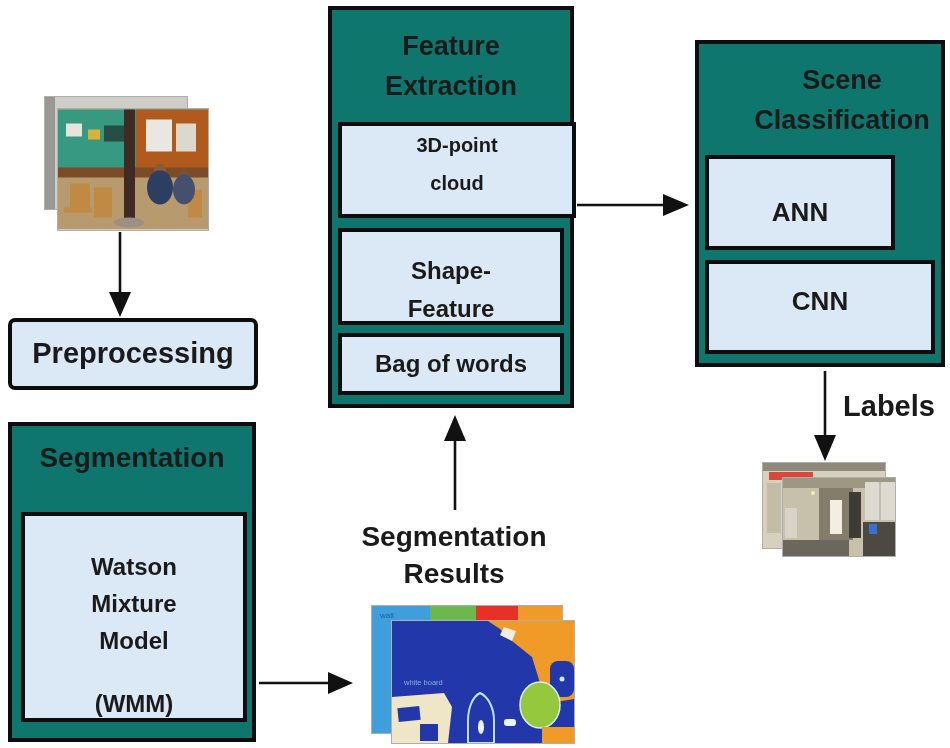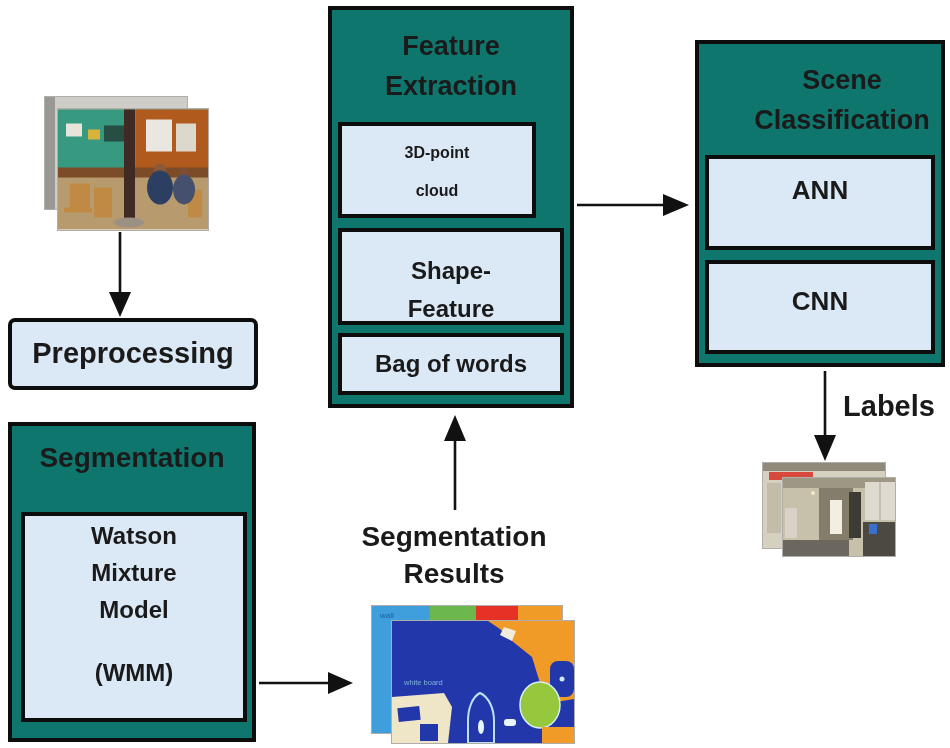--- a/index.html
+++ b/index.html
@@ -72,52 +72,52 @@
       <ellipse cx="71" cy="113" rx="15" ry="5" fill="#9a9184"></ellipse>
     </svg>
   </div>
 
   <div class="abs node fill-blue bold ctr" style="left:8px;top:318px;width:250px;height:72px;font-size:29px;line-height:62px;border-radius:7px;">
     <span>Preprocessing</span>
   </div>
 
   <div class="abs node fill-gray" style="left:8px;top:422px;width:248px;height:320px;">
     <div class="bold ctr" style="margin-top:16px;font-size:28px;">Segmentation</div>
-    <div class="abs node fill-blue bold ctr" style="left:9px;top:86px;width:226px;height:210px;font-size:24px;line-height:37px;padding-top:1px;">
+    <div class="abs node fill-blue bold ctr" style="left:9px;top:86px;width:226px;height:210px;font-size:24px;line-height:37px;padding-top:32px;">
       <div>Watson</div>
       <div>Mixture</div>
       <div>Model</div>
       <div style="margin-top:26px;">(WMM)</div>
     </div>
   </div>
 
   <div class="abs node fill-gray" style="left:328px;top:6px;width:246px;height:402px;">
     <div class="bold ctr" style="margin-top:16px;font-size:27px;line-height:40px;">
       <div>Feature</div>
       <div>Extraction</div>
     </div>
-    <div class="abs node fill-blue bold ctr" style="left:6px;top:112px;width:198px;height:96px;font-size:16px;line-height:38px;padding-top:8px;">
+    <div class="abs node fill-blue bold ctr" style="left:6px;top:112px;width:238px;height:96px;font-size:20px;line-height:38px;">
       <div>3D-point</div>
       <div>cloud</div>
     </div>
     <div class="abs node fill-blue bold ctr" style="left:6px;top:218px;width:226px;height:97px;font-size:24px;line-height:38px;padding-top:20px;">
       <div>Shape-</div>
       <div>Feature</div>
     </div>
     <div class="abs node fill-blue bold ctr" style="left:6px;top:323px;width:226px;height:62px;font-size:24px;line-height:54px;">
       <span>Bag of words</span>
     </div>
   </div>
 
   <div class="abs node fill-gray" style="left:695px;top:40px;width:250px;height:327px;">
     <div class="bold ctr" style="margin-top:16px;font-size:27px;line-height:40px;margin-left:44px;">
       <div>Scene</div>
       <div>Classification</div>
     </div>
-    <div class="abs node fill-blue bold ctr" style="left:6px;top:111px;width:230px;height:95px;font-size:26px;padding-top:16px;">
+    <div class="abs node fill-blue bold ctr" style="left:6px;top:111px;width:190px;height:95px;font-size:26px;padding-top:38px;">
       <span>ANN</span>
     </div>
     <div class="abs node fill-blue bold ctr" style="left:6px;top:216px;width:230px;height:94px;font-size:26px;padding-top:22px;">
       <span>CNN</span>
     </div>
   </div>
 
   <div class="abs bold ctr" style="left:830px;top:390px;width:118px;font-size:29px;">Labels</div>
 
   <div class="abs bold ctr" style="left:328px;top:518px;width:252px;font-size:28px;line-height:37px;">

